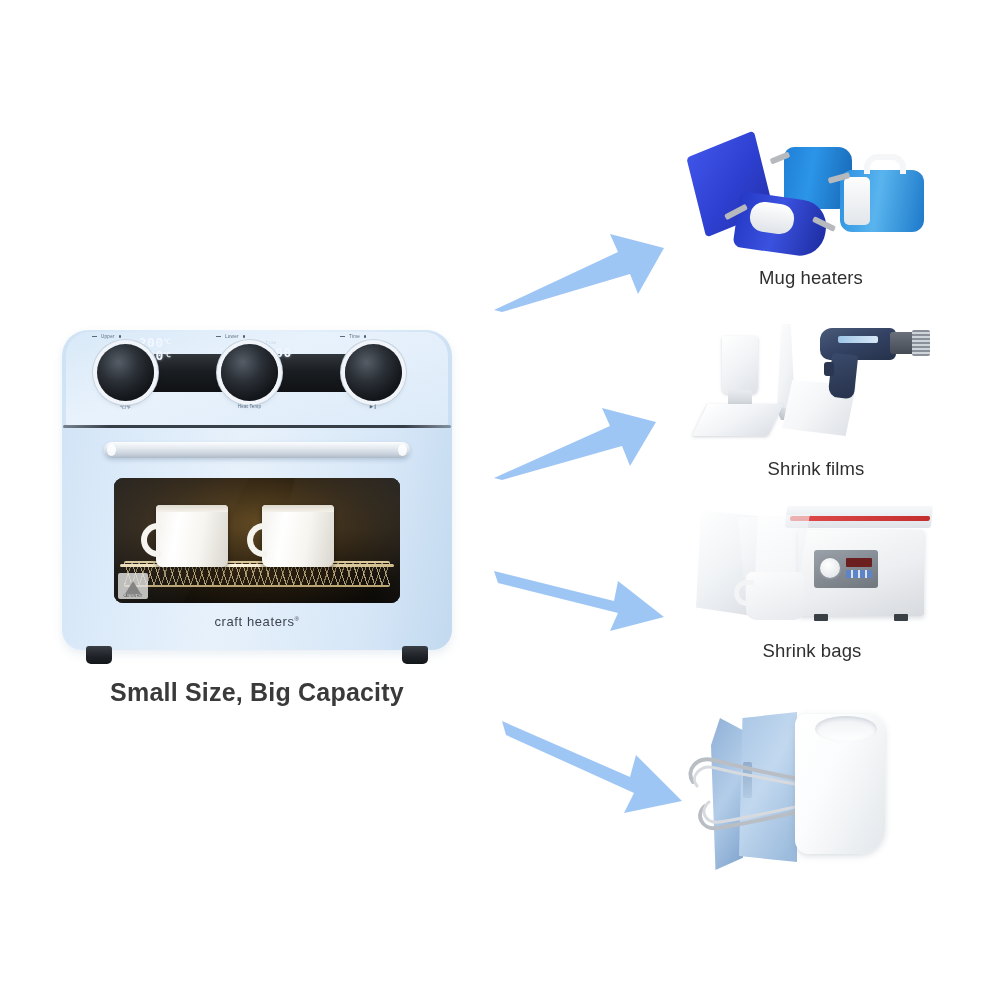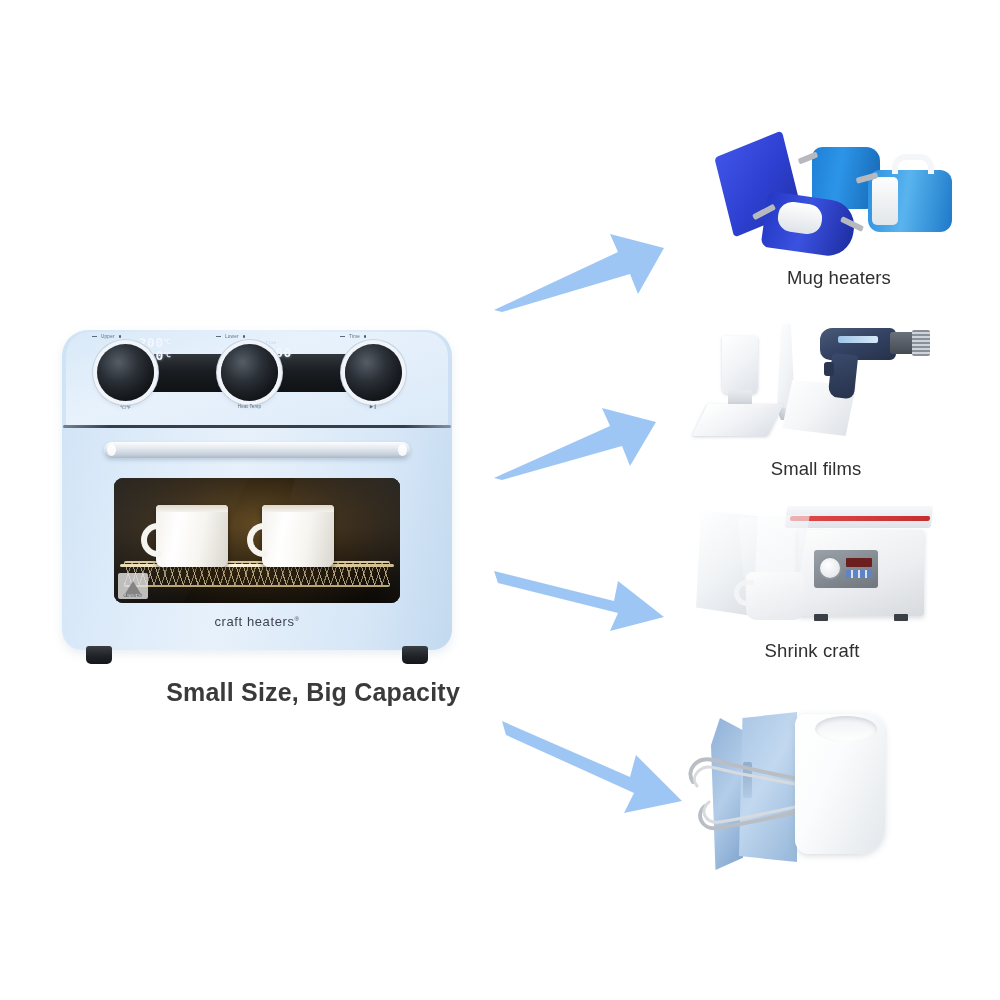--- a/index.html
+++ b/index.html
@@ -312,21 +312,21 @@
     border-radius: 3px 3px 5px 5px;
   }
   #foot-left  { left: 24px; }
   #foot-right { left: 340px; }
 
   .oven-caption {
     position: absolute;
     left: -8px;
     top: 348px;
     width: 406px;
-    text-align: right;
+    text-align: center;
     font-size: 25px;
     font-weight: bold;
     color: #3a3a3a;
     letter-spacing: 0.2px;
   }
 
   
   .arrow { position: absolute; }
 
   
@@ -458,21 +458,21 @@
   </svg>
 
   <svg class="arrow" style="left:492px; top:555px;" width="180" height="80" viewBox="0 0 180 80">
     <polygon points="2,16 122,46 126,26 172,62 118,76 126,58 6,28" fill="#9ec6f5"></polygon>
   </svg>
 
   <svg class="arrow" style="left:500px; top:715px;" width="190" height="105" viewBox="0 0 190 105">
     <polygon points="2,6 130,62 136,40 182,86 124,98 134,78 6,20" fill="#9ec6f5"></polygon>
   </svg>
 
-  <div class="product-group" style="left:716px; top:125px; width:246px; height:170px;">
+  <div class="product-group" style="left:688px; top:125px; width:246px; height:170px;">
 
     <div class="mh-wrap" style="left:6px; top:18px; width:72px; height:82px; background:linear-gradient(140deg,#3f54e8 0%,#2d3fd0 55%,#2432ad 100%); transform:rotate(-14deg) skewY(-8deg); border-radius:4px;"></div>
 
     <div class="mh-wrap" style="left:96px; top:22px; width:68px; height:62px; background:linear-gradient(100deg,#1f7fd6 0%,#2c95e8 40%,#1767b5 100%); border-radius:10px 14px 14px 10px;"></div>
     <div class="mh-clip" style="left:82px; top:30px; width:20px; height:6px; transform:rotate(-22deg);"></div>
 
     <div class="mh-wrap" style="left:152px; top:45px; width:84px; height:62px; background:linear-gradient(100deg,#2a8fe0 0%,#59b4ee 45%,#1d79c9 100%); border-radius:12px;"></div>
     <div style="position:absolute; left:176px; top:29px; width:42px; height:20px; border:6px solid #f4f6f8; border-bottom:none; border-radius:14px 14px 0 0; box-sizing:border-box;"></div>
     <div style="position:absolute; left:156px; top:52px; width:26px; height:48px; background:linear-gradient(180deg,#fdfdfd,#e2e6ea); border-radius:5px;"></div>
     <div class="mh-clip" style="left:140px; top:50px; width:22px; height:6px; transform:rotate(-16deg);"></div>
@@ -497,21 +497,21 @@
 
     <div style="position:absolute; left:84px; top:60px; width:74px; height:56px; background:linear-gradient(130deg,#ffffff 0%,#f4f6f8 45%,#dcdfe4 100%); clip-path:polygon(14% 0,100% 10%,86% 100%,0 86%); box-shadow:0 1px 3px rgba(120,130,145,0.3);"></div>
 
     <div style="position:absolute; left:122px; top:8px; width:76px; height:32px; background:linear-gradient(160deg,#4a5a78 0%,#334263 50%,#26314a 100%); border-radius:12px 6px 6px 10px;"></div>
     <div style="position:absolute; left:192px; top:12px; width:34px; height:22px; background:linear-gradient(180deg,#6a717a,#454b54); border-radius:3px;"></div>
     <div style="position:absolute; left:214px; top:10px; width:18px; height:26px; background:repeating-linear-gradient(0deg,#8a9099 0 2px,#cfd4da 2px 4px); border-radius:2px;"></div>
     <div style="position:absolute; left:132px; top:34px; width:26px; height:44px; background:linear-gradient(160deg,#3a4a6b,#27324c); border-radius:4px 4px 8px 10px; transform:rotate(6deg);"></div>
     <div style="position:absolute; left:126px; top:42px; width:10px; height:14px; background:#2b3650; border-radius:3px;"></div>
     <div style="position:absolute; left:140px; top:16px; width:40px; height:7px; background:linear-gradient(90deg,#9fc6e8,#d7e8f7); border-radius:2px;"></div>
 
-    <div class="product-label" style="top:138px;">Small films</div>
+    <div class="product-label" style="top:138px;">Shrink films</div>
   </div>
 
   <div class="product-group" style="left:690px; top:500px; width:244px; height:180px;">
 
     <div class="vac-body" style="left:108px; top:30px; width:126px; height:86px; border-radius:3px;"></div>
 
     <div style="position:absolute; left:96px; top:6px; width:146px; height:22px; background:linear-gradient(180deg,#f6f8fa,#dfe3e8); border-radius:3px; transform:skewX(-6deg);"></div>
     <div style="position:absolute; left:100px; top:16px; width:140px; height:5px; background:linear-gradient(90deg,#e04a4a,#c32f2f); border-radius:2px; transform:skewX(-6deg);"></div>
 
     <div style="position:absolute; left:124px; top:50px; width:64px; height:38px; background:linear-gradient(160deg,#9aa1a9,#6f767e); border-radius:3px;"></div>
@@ -521,21 +521,21 @@
 
     <div style="position:absolute; left:124px; top:114px; width:14px; height:7px; background:#3a3f45; border-radius:1px;"></div>
     <div style="position:absolute; left:204px; top:114px; width:14px; height:7px; background:#3a3f45; border-radius:1px;"></div>
 
     <div style="position:absolute; left:6px; top:10px; width:62px; height:106px; background:linear-gradient(140deg,rgba(255,255,255,0.95) 0%,rgba(238,241,244,0.9) 55%,rgba(214,219,225,0.9) 100%); clip-path:polygon(8% 0,100% 6%,92% 100%,0 92%); box-shadow:0 1px 3px rgba(120,130,145,0.25);"></div>
     <div style="position:absolute; left:48px; top:14px; width:72px; height:96px; background:linear-gradient(150deg,rgba(255,255,255,0.6),rgba(225,230,236,0.55)); clip-path:polygon(0 4%,100% 0,78% 96%,12% 100%);"></div>
 
     <div style="position:absolute; left:56px; top:72px; width:58px; height:48px; background:linear-gradient(160deg,#fdfdfd,#e6e9ed); border-radius:6px 6px 10px 10px;"></div>
     <div style="position:absolute; left:44px; top:80px; width:20px; height:26px; border:5px solid #f2f4f6; border-right:none; border-radius:14px 0 0 14px; box-sizing:border-box;"></div>
 
-    <div class="product-label" style="top:140px;">Shrink craft</div>
+    <div class="product-label" style="top:140px;">Shrink bags</div>
   </div>
 
   <div class="product-group" style="left:655px; top:700px; width:300px; height:180px;">
 
     <div class="clamp-piece" style="left:56px; top:18px; width:32px; height:152px; clip-path:polygon(28% 0,100% 8%,100% 92%,14% 100%,0 18%); background:linear-gradient(120deg,#8fb0d6 0%,#b3cde9 50%,#7fa3cd 100%);"></div>
     <div class="clamp-piece" style="left:84px; top:12px; width:58px; height:150px; clip-path:polygon(6% 4%,100% 0,100% 100%,0 96%); background:linear-gradient(120deg,#a9c6e5 0%,#c2d8ef 45%,#96b7da 100%);"></div>
     <div style="position:absolute; left:88px; top:62px; width:9px; height:36px; background:linear-gradient(180deg,rgba(110,140,175,0.5),rgba(110,140,175,0.15)); border-radius:2px;"></div>
 
     <svg style="position:absolute; left:28px; top:52px;" width="140" height="46" viewBox="0 0 140 46">
       <path d="M10,30 C2,18 14,4 30,8 C46,12 96,24 134,30" stroke="#b9bec4" stroke-width="4" fill="none" stroke-linecap="round"></path>

